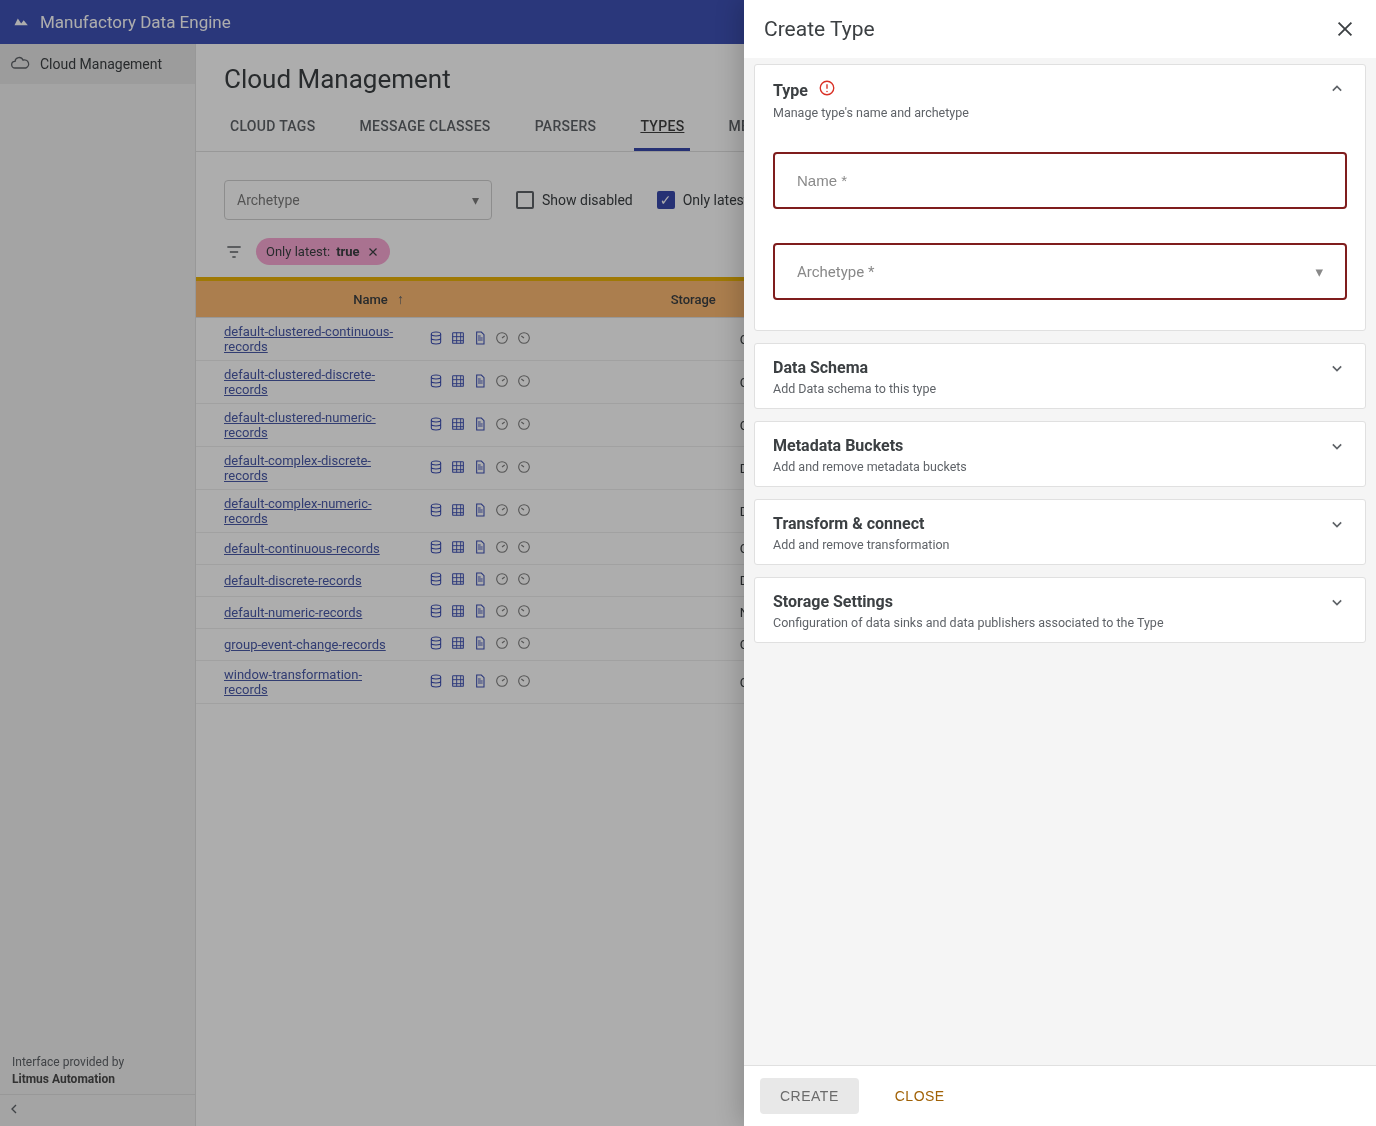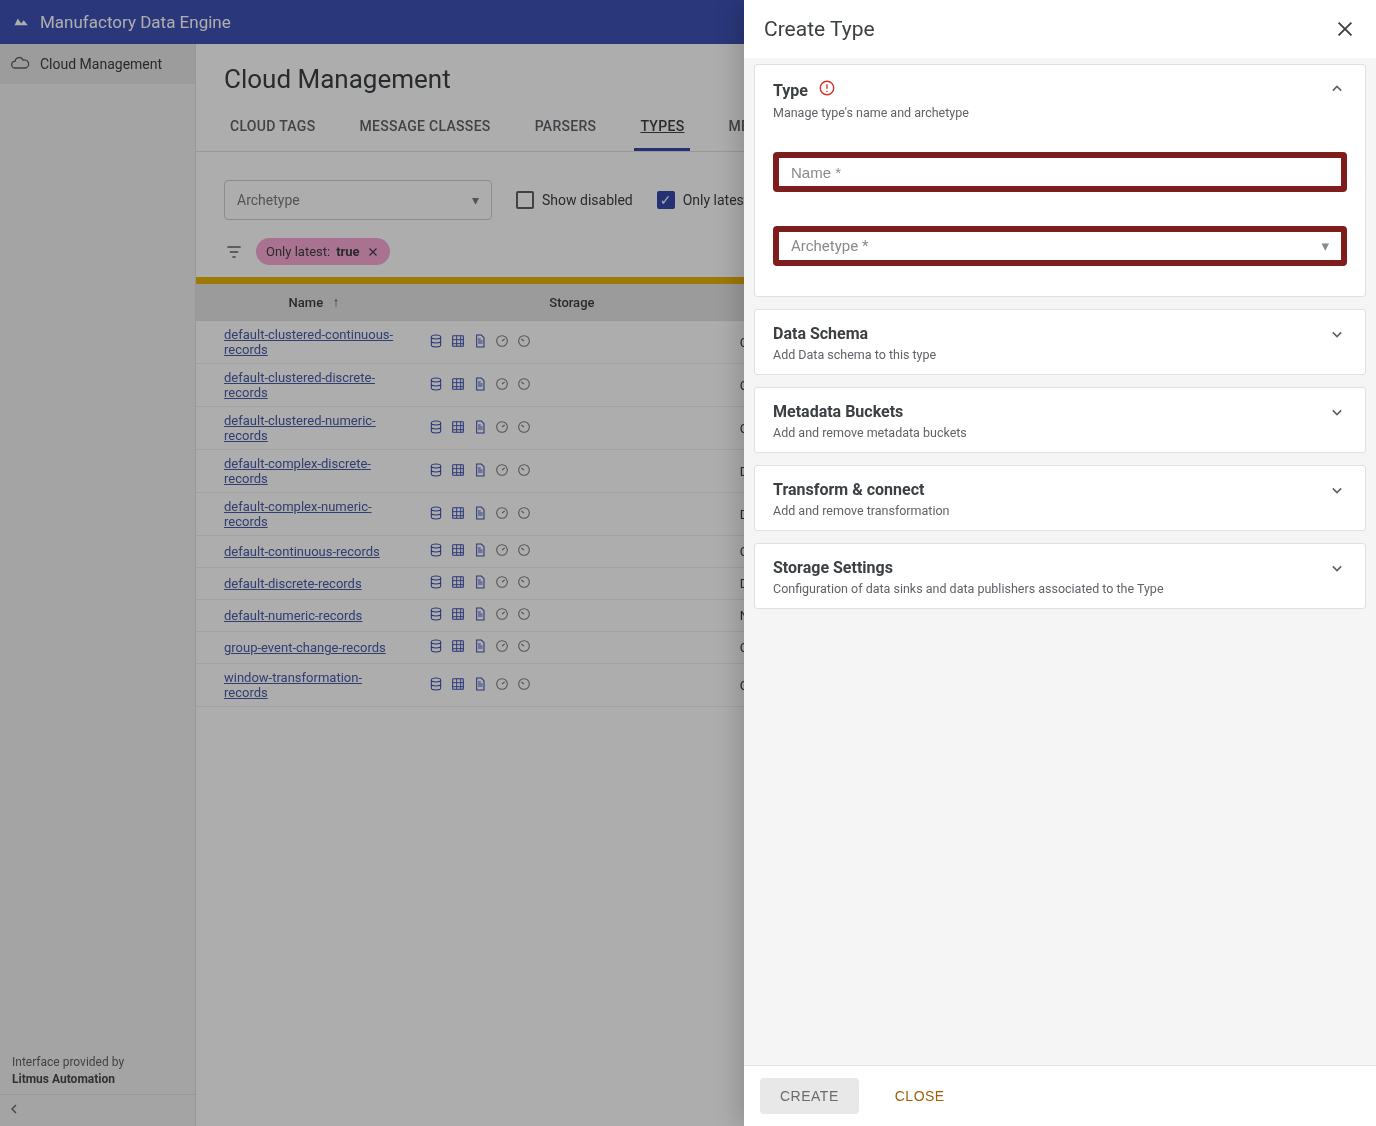--- a/index.html
+++ b/index.html
@@ -129,28 +129,28 @@
     padding: 6px 10px;
     font-size: 13px;
     color: #3c4043;
     display: flex;
     align-items: center;
     gap: 6px;
   }
   .chip .b { font-weight: 700; }
   .table { width: 100%; border-collapse: collapse; }
   .table th {
-    text-align: center;
+    text-align: right;
     font-size: 13px;
     font-weight: 500;
     color: #3c4043;
     padding: 10px 12px;
-    border-top: 7px solid #eab308;
+    border-top: 4px solid #eab308;
     border-bottom: 1px solid #e0e0e0;
-    background: #e5e5e5;
+    background: #fdba74;
   }
   .table th:first-child { padding-left: 28px; }
   .table td {
     padding: 6px 12px;
     border-bottom: 1px solid #eee;
     font-size: 13px;
     color: #3c4043;
     vertical-align: middle;
   }
   .table td:first-child { padding-left: 28px; width: 220px; }
@@ -204,24 +204,24 @@
   .panel-title {
     font-size: 16px;
     font-weight: 700;
     color: #3c4043;
     display: flex; align-items: center; gap: 10px;
   }
   .panel-sub { font-size: 12.5px; color: #5f6368; margin-top: 4px; }
   .panel-body { padding: 20px 18px 30px; }
   .text-input, .sel-input {
     width: 100%;
-    height: 40px;
-    border: 6px solid #7f1d1d;
+    height: 57px;
+    border: 2px solid #7f1d1d;
     border-radius: 4px;
-    padding: 0 12px;
+    padding: 0 22px;
     font-size: 15px;
     color: #3c4043;
     outline: none;
   }
   .text-input::placeholder { color: #898989; }
   .sel-input {
     display: flex; align-items: center; justify-content: space-between;
     color: #898989; margin-top: 34px;
   }
   .drawer-footer {

